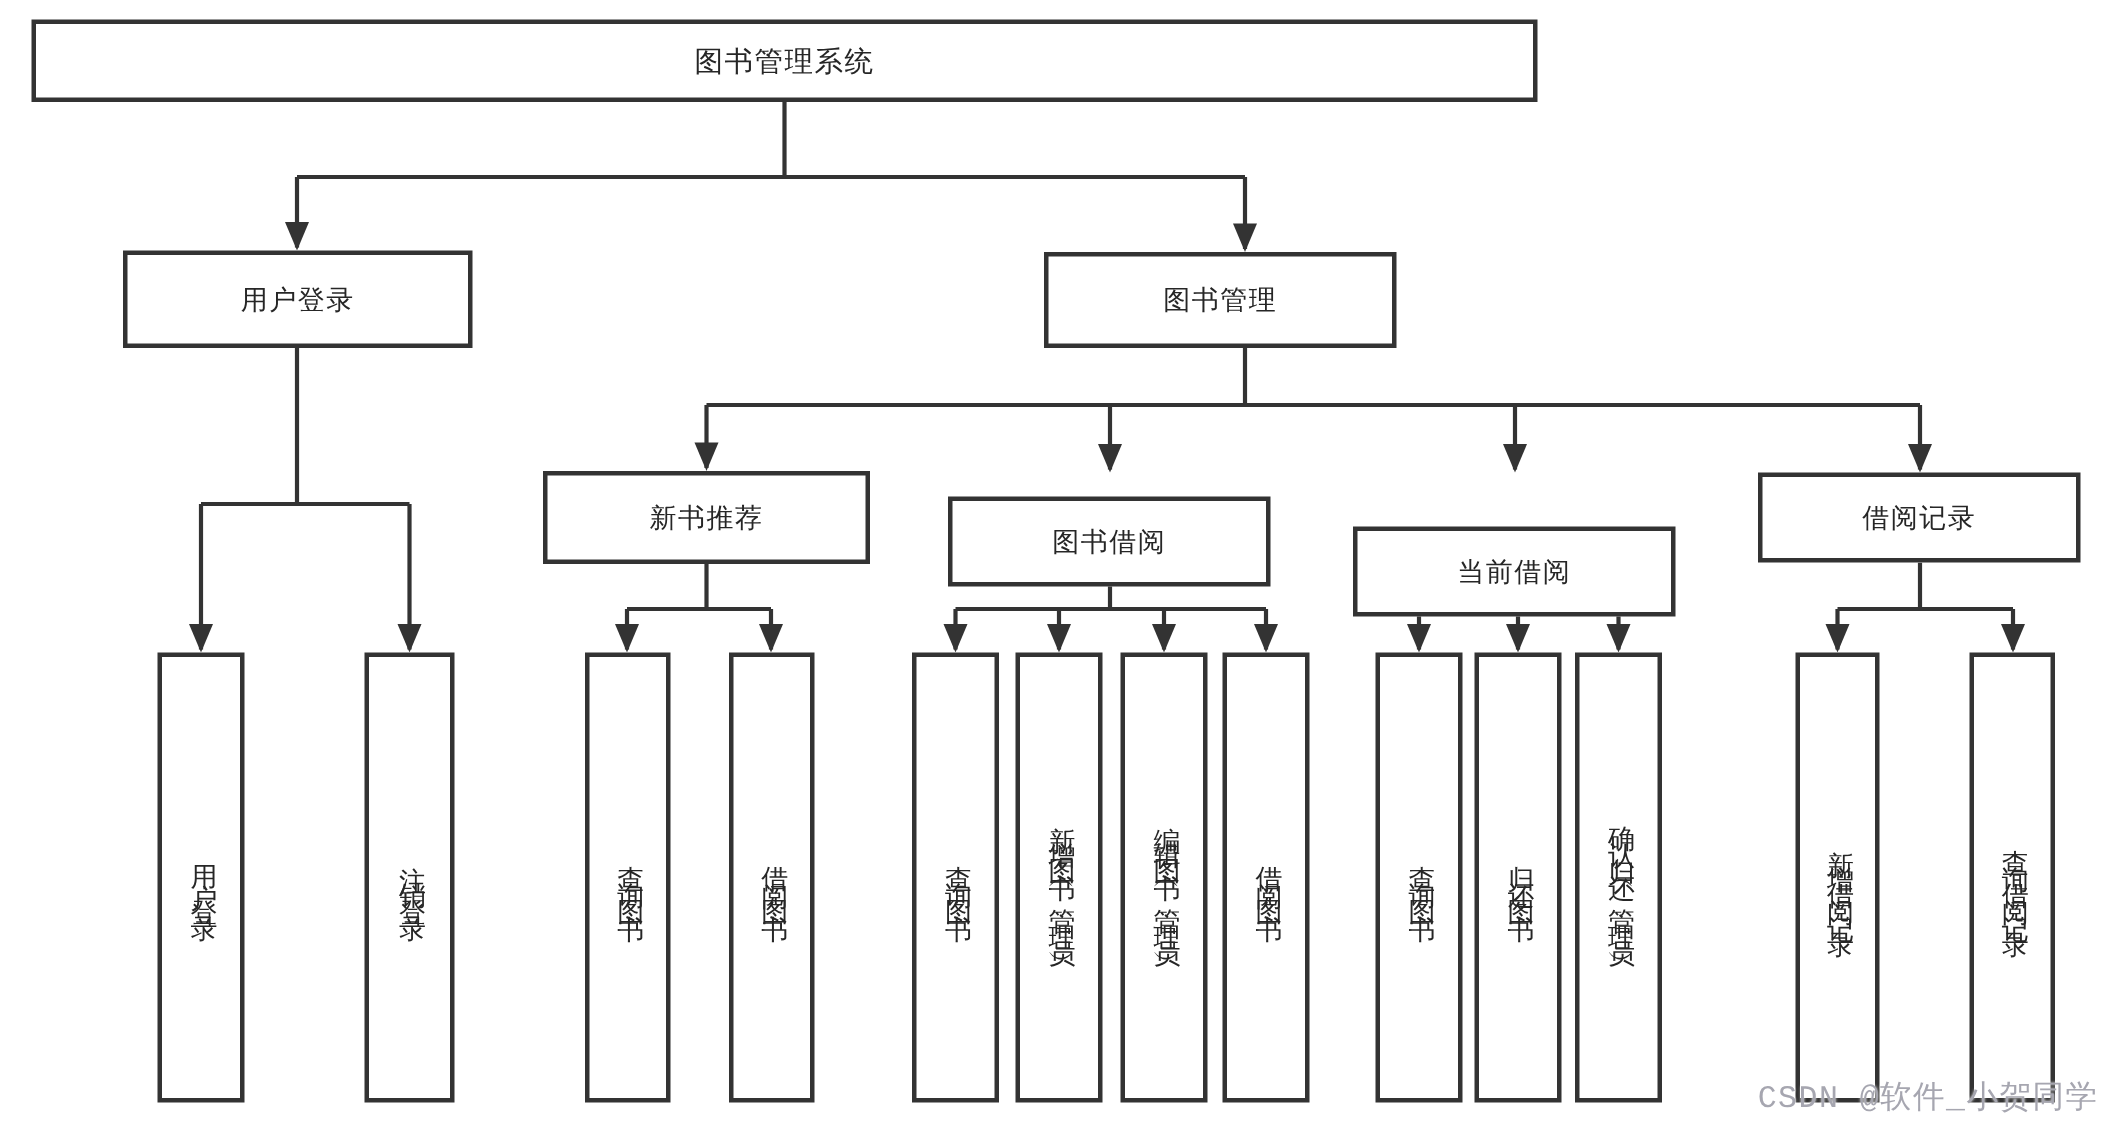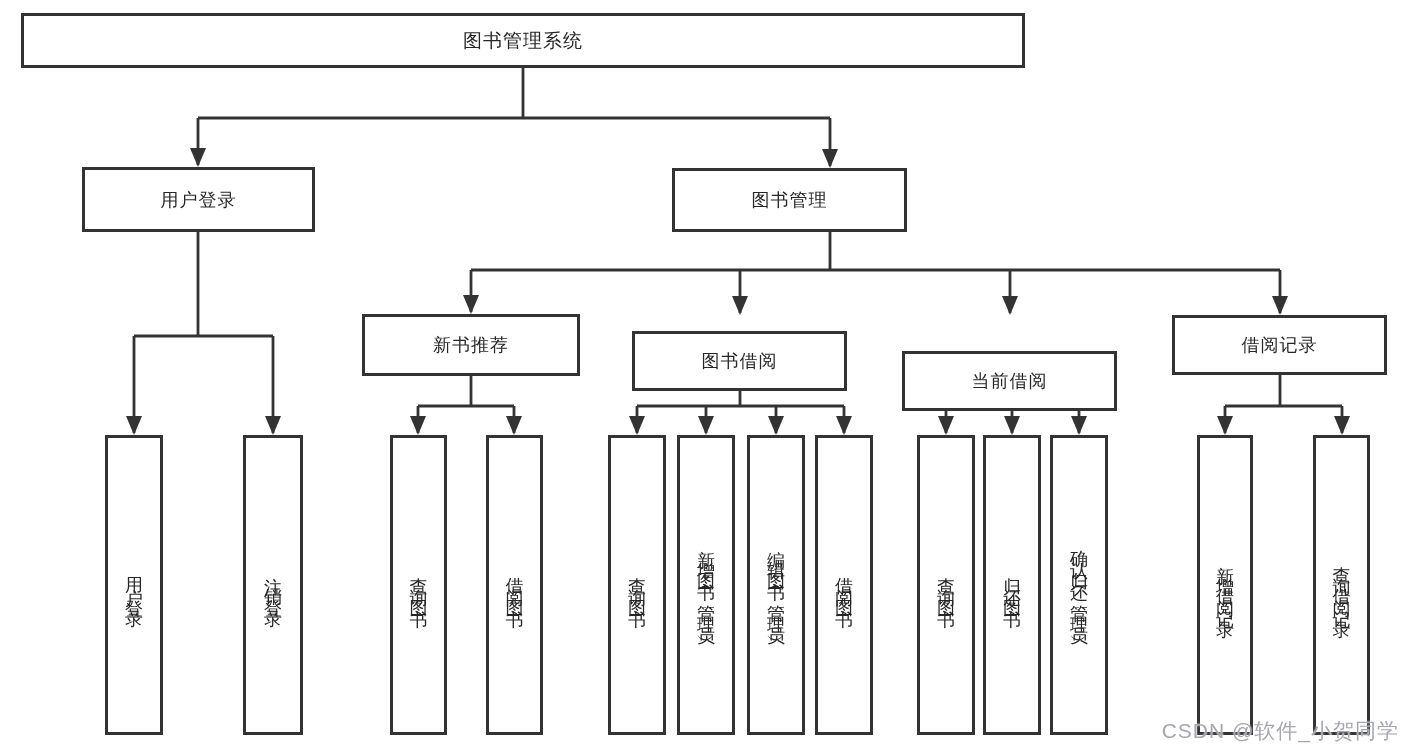--- a/index.html
+++ b/index.html
@@ -1,20 +1,20 @@
 <!DOCTYPE html>
 <html><head>
 <meta charset="utf-8">
 <style>
   html,body{margin:0;padding:0;background:#ffffff;}
   .canvas{
     position:relative;
     width:1405px;height:747px;
     background:#ffffff;
-    font-family:Liberation Sans, sans-serif;
+    font-family:Liberation Mono, monospace;
     overflow:hidden;
   }
   svg.wires{position:absolute;left:0;top:0;z-index:1;}
   .node{
     position:absolute;
     box-sizing:border-box;
     border:3px solid #333333;
     background:#ffffff;
     display:flex;align-items:center;justify-content:center;
     color:#262626;
@@ -112,21 +112,21 @@
       <use href="#ah" transform="translate(1012,435)"></use>
       <use href="#ah" transform="translate(1079,435)"></use>
       <use href="#ah" transform="translate(1225,435)"></use>
       <use href="#ah" transform="translate(1342,435)"></use>
     </g>
   </svg>
 
   <div class="node root-node" style="left:21px;top:13px;width:1004px;height:55px;">图书管理系统</div>
 
   <div class="node h-node" style="left:82px;top:167px;width:233px;height:65px;">用户登录</div>
-  <div class="node h-node" style="left:672px;top:168px;width:235px;height:64px;">图书管理</div>
+  <div class="node h-node" style="left:696px;top:168px;width:235px;height:64px;">图书管理</div>
 
   <div class="node h-node" style="left:362px;top:314px;width:218px;height:62px;">新书推荐</div>
   <div class="node h-node" style="left:632px;top:331px;width:215px;height:60px;">图书借阅</div>
   <div class="node h-node" style="left:902px;top:315px;width:215px;height:60px;margin-top:36px;">当前借阅</div>
   <div class="node h-node" style="left:1172px;top:315px;width:215px;height:60px;">借阅记录</div>
 
   <div class="node v-node" style="left:105px;top:435px;width:58px;height:300px;">
     <span>用户登录</span>
   </div>
   <div class="node v-node" style="left:243px;top:435px;width:60px;height:300px;">

